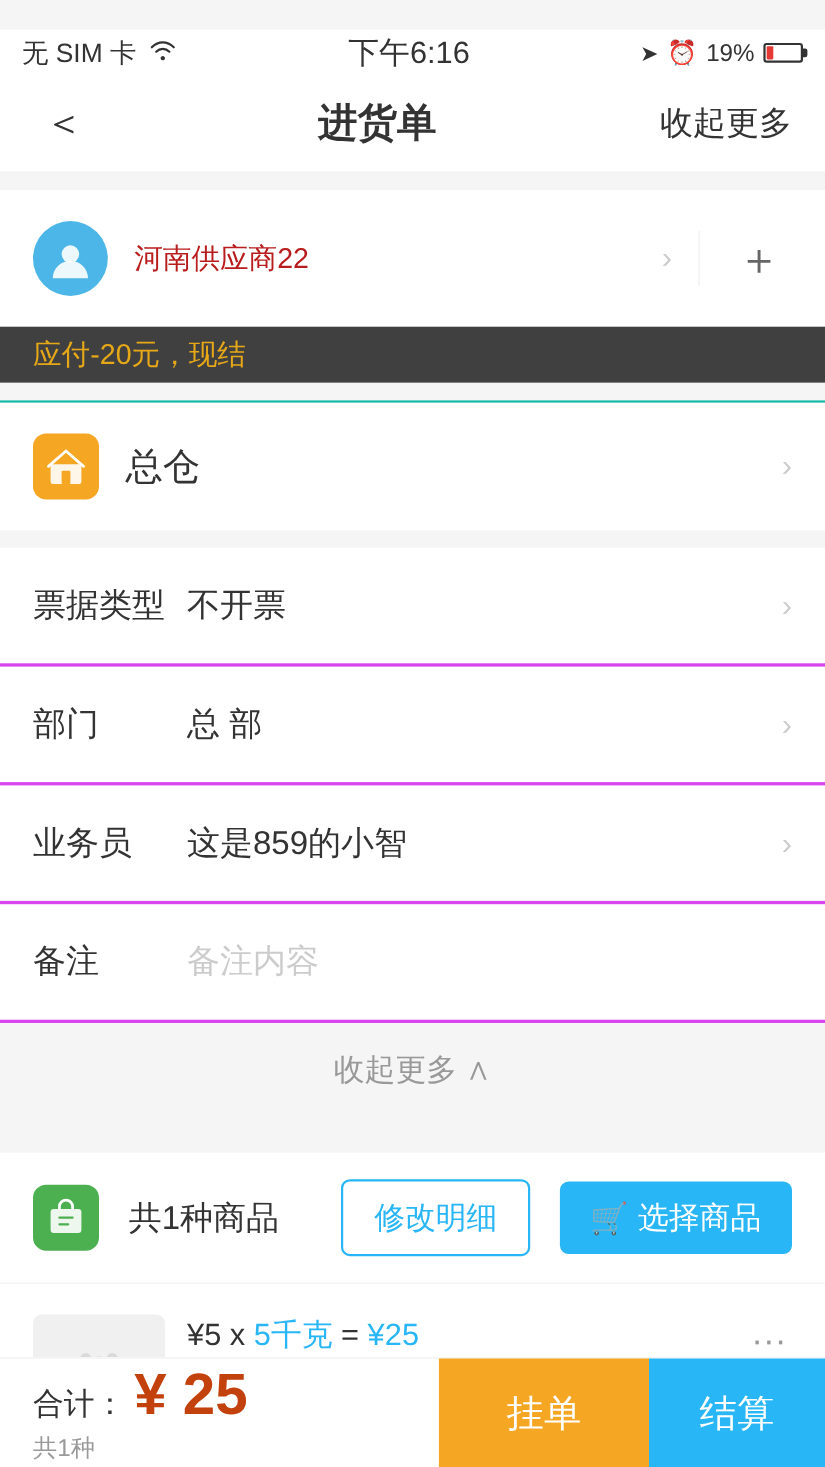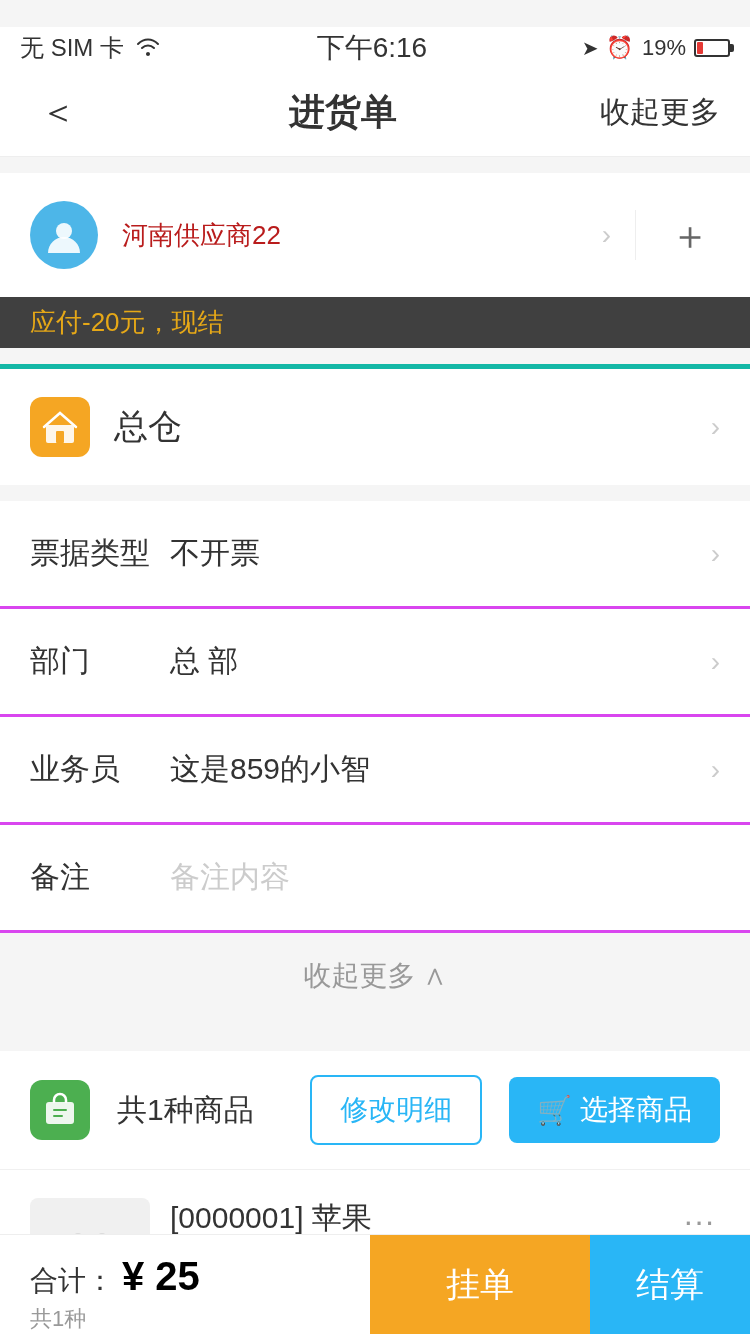--- a/index.html
+++ b/index.html
@@ -90,21 +90,21 @@
       padding: 8px 30px;
       font-size: 26px;
       color: #E6A817;
     }
 
     
     .warehouse-row {
       display: flex; align-items: center;
       padding: 28px 30px;
       background: #fff;
-      border-top: 5px solid #14b8a6;
+      border-top: 2px solid #14b8a6;
     }
     .warehouse-icon {
       width: 60px; height: 60px; border-radius: 12px;
       background: #F5A623;
       display: flex; align-items: center; justify-content: center;
       margin-right: 24px; flex-shrink: 0;
       font-size: 30px; color: #fff;
     }
     .warehouse-name { font-size: 34px; color: #333; flex: 1; }
 
@@ -207,31 +207,31 @@
       bottom: 0; left: 0; width: 750px;
       height: 100px;
       display: flex;
       background: #fff;
       border-top: 1px solid #eee;
     }
     .bottom-total {
       flex: 1;
       display: flex;
       flex-direction: column;
-      justify-content: flex-end;
+      justify-content: center;
       padding: 0 30px;
     }
     .total-main {
       display: flex; align-items: baseline; gap: 8px;
     }
     .total-label { font-size: 28px; color: #333; }
-    .total-value { font-size: 40px; color: #000000; font-weight: 600; }
+    .total-value { font-size: 53px; color: #c2410c; font-weight: 600; }
     .total-sub { font-size: 22px; color: #999; margin-top: 4px; }
     .btn-hang {
-      width: 220px;
+      width: 191px;
       background: #F5A623;
       color: #fff;
       font-size: 34px;
       border: none;
       cursor: pointer;
       display: flex; align-items: center; justify-content: center;
     }
     .btn-checkout {
       width: 160px;
       background: #29B6F6;
@@ -363,24 +363,20 @@
       <svg width="80" height="80" viewBox="0 0 80 80" fill="none">
         <circle cx="40" cy="30" r="12" fill="#ccc"></circle>
         <circle cx="40" cy="30" r="6" fill="#bbb"></circle>
         <ellipse cx="40" cy="58" rx="18" ry="8" fill="#ddd"></ellipse>
         <circle cx="28" cy="20" r="5" fill="#bbb"></circle>
         <circle cx="52" cy="20" r="5" fill="#bbb"></circle>
         <text x="40" y="75" text-anchor="middle" font-size="10" fill="#aaa">督+</text>
       </svg>
     </div>
     <div class="product-info">
-      <div class="product-name">
-        <span>[0000001] </span>
-        <span>苹果</span>
-      </div>
       <div class="product-price">
         <span>¥5 x </span>
         <span class="price-highlight">5千克</span>
         <span> = </span>
         <span class="price-highlight">¥25</span>
       </div>
     </div>
     <span class="product-more">···</span>
   </div>
 </div>

